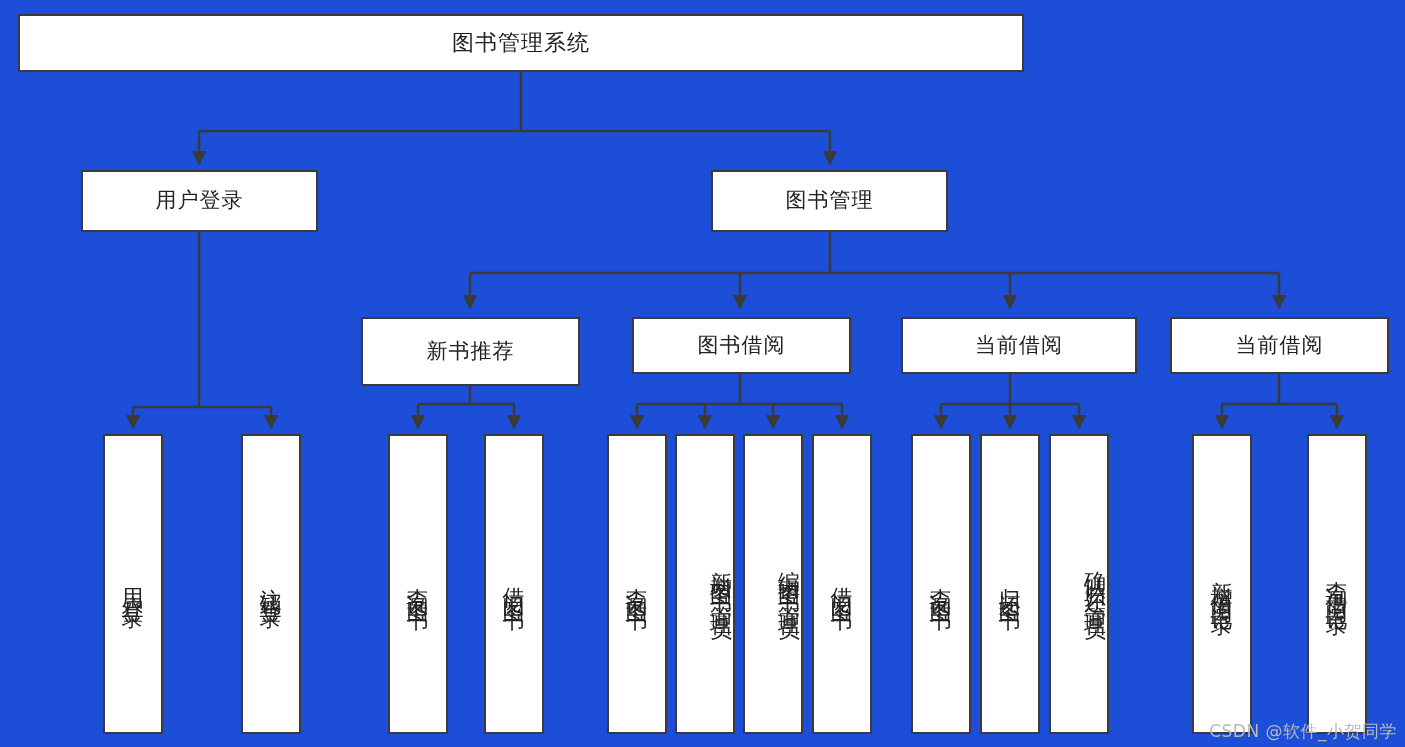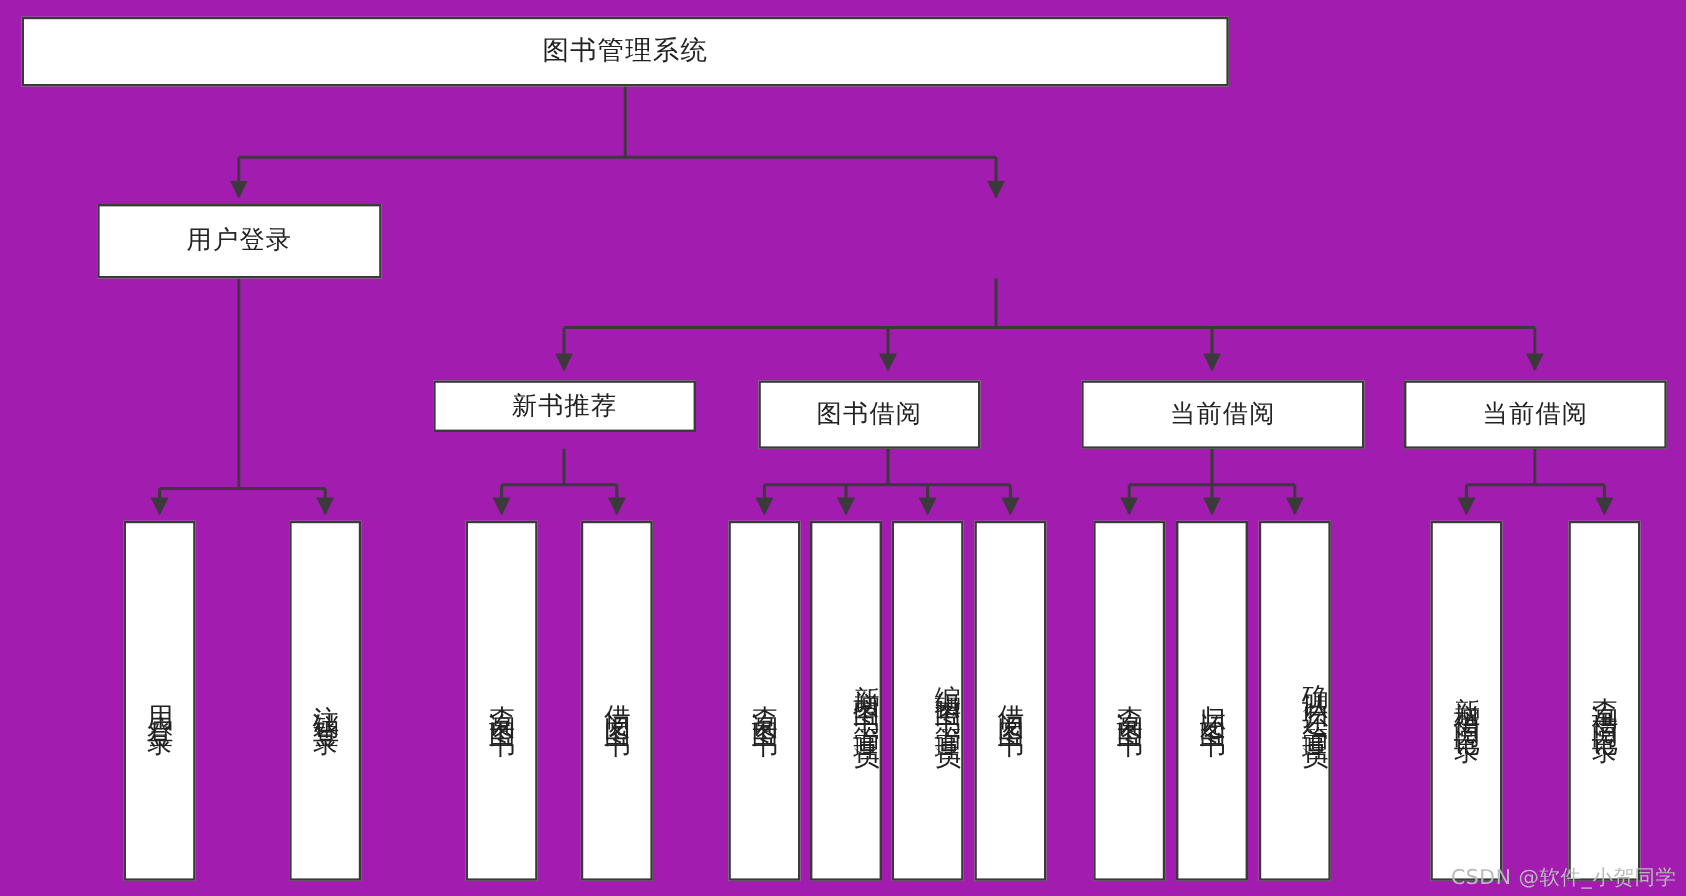--- a/index.html
+++ b/index.html
@@ -7,21 +7,21 @@
     padding: 0;
     background: #ffffff;
   }
   body {
     font-family: "DejaVu Sans", "Liberation Sans", sans-serif;
   }
   #canvas {
     position: relative;
     width: 1405px;
     height: 747px;
-    background: #a21caf;
+    background: #1d4ed8;
     overflow: hidden;
   }
   .node {
     position: absolute;
     box-sizing: border-box;
     background: #ffffff;
     border: 2.5px solid #3a3a3a;
     display: flex;
     align-items: center;
     justify-content: center;
@@ -127,25 +127,28 @@
     </g>
   </svg>
 
   <div class="node h big" style="left:18px; top:14px; width:1006px; height:58px;">
     <span>图书管理系统</span>
   </div>
 
   <div class="node h" style="left:81px; top:170px; width:237px; height:62px;">
     <span>用户登录</span>
   </div>
-
-  <div class="node h" style="left:361px; top:317px; width:219px; height:43px;text-align:right;">
+  <div class="node h" style="left:711px; top:170px; width:237px; height:62px;">
+    <span>图书管理</span>
+  </div>
+
+  <div class="node h" style="left:361px; top:317px; width:219px; height:69px;text-align:right;">
     <span>新书推荐</span>
   </div>
-  <div class="node h" style="left:632px; top:317px; width:185px; height:57px;">
+  <div class="node h" style="left:632px; top:317px; width:219px; height:57px;">
     <span>图书借阅</span>
   </div>
   <div class="node h" style="left:901px; top:317px; width:236px; height:57px;">
     <span>当前借阅</span>
   </div>
   <div class="node h" style="left:1170px; top:317px; width:219px; height:57px;">
     <span>当前借阅</span>
   </div>
 
   <div class="node v midalign" style="left:103px; top:434px; width:60px; height:300px;">

